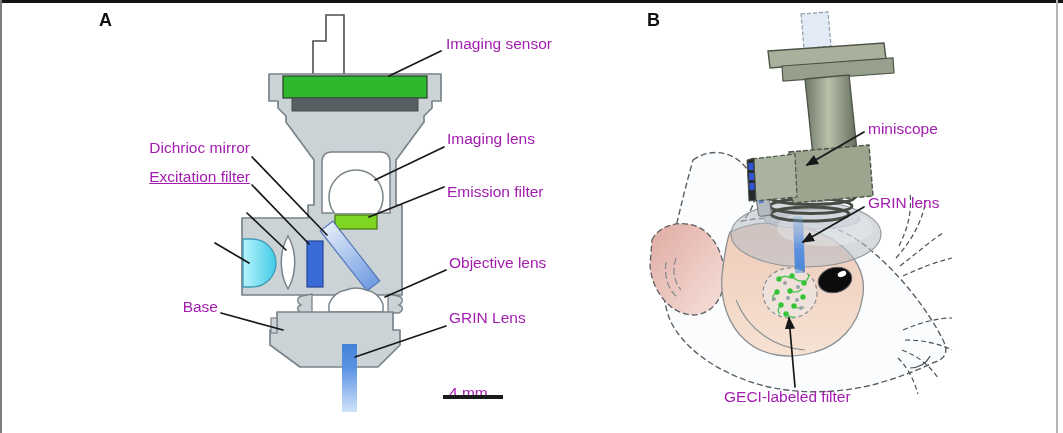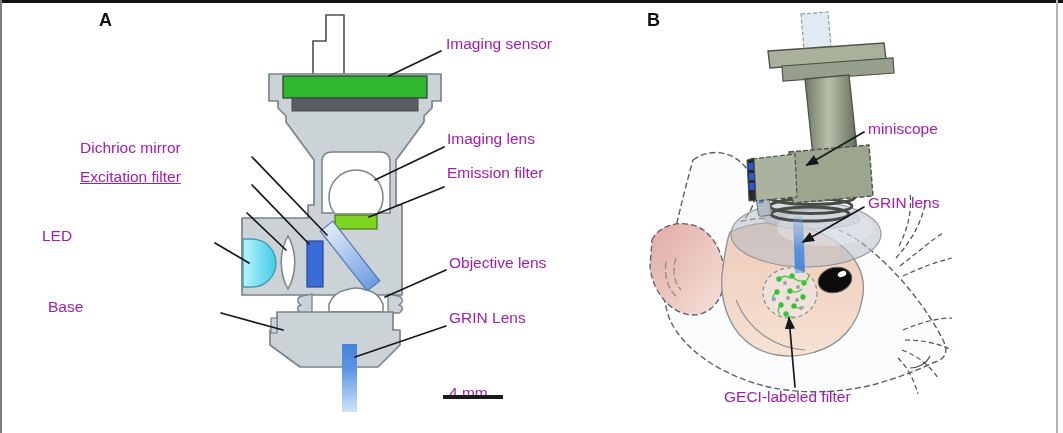--- a/index.html
+++ b/index.html
@@ -14,34 +14,34 @@
   #left-border{position:absolute;left:0;top:0;width:2px;height:433px;background:#7e7e7e;}
   #right-border{position:absolute;left:1056px;top:0;width:2px;height:433px;background:#b5b5b5;}
   svg{position:absolute;left:0;top:0;}
   .lbl{
     position:absolute;
     font-size:15.5px;
     line-height:18px;
     color:#a21caf;
     white-space:nowrap;
   }
-  .lbl.right-align{text-align:left;width:170px;}
+  .lbl.right-align{text-align:right;width:170px;}
   .panel-letter{
     position:absolute;
     font-size:18px;
     font-weight:bold;
     color:#101010;
   }
   #scalebar-line{
     position:absolute;left:443px;top:395px;width:60px;height:4px;background:#1a1a1a;
   }
   
   #lbl-imaging-sensor{left:446px;top:35px;}
   #lbl-imaging-lens{left:447px;top:130px;}
-  #lbl-emission-filter{left:447px;top:164px;}
+  #lbl-emission-filter{left:447px;top:183px;}
   #lbl-objective-lens{left:449px;top:254px;}
   #lbl-grin-lens-a{left:449px;top:309px;}
   #lbl-dichroic{left:80px;top:139px;}
   #lbl-excitation{left:80px;top:168px;text-decoration:underline;}
   #lbl-collimating{left:76px;top:197px;}
   #lbl-led{left:42px;top:227px;}
   #lbl-base{left:48px;top:298px;}
   #lbl-scalebar{left:449px;top:384px;}
   #letter-a{left:99px;top:10px;}
   #letter-b{left:647px;top:10px;}
@@ -226,21 +226,20 @@
   <div class="panel-letter" id="letter-a">A</div>
   <div class="panel-letter" id="letter-b">B</div>
 
   <div class="lbl" id="lbl-imaging-sensor">Imaging sensor</div>
   <div class="lbl" id="lbl-imaging-lens">Imaging lens</div>
   <div class="lbl" id="lbl-emission-filter">Emission filter</div>
   <div class="lbl" id="lbl-objective-lens">Objective lens</div>
   <div class="lbl" id="lbl-grin-lens-a">GRIN Lens</div>
   <div class="lbl right-align" id="lbl-dichroic">Dichrioc mirror</div>
   <div class="lbl right-align" id="lbl-excitation">Excitation filter</div>
-  <div class="lbl right-align" id="lbl-led">LED</div>
   <div class="lbl right-align" id="lbl-base">Base</div>
 
   <div class="lbl" id="lbl-scalebar">4 mm</div>
   <div id="scalebar-line"></div>
 
   <div class="lbl" id="lbl-miniscope">miniscope</div>
   <div class="lbl" id="lbl-grin-lens-b">GRIN lens</div>
   <div class="lbl" id="lbl-geci">GECI-labeled filter</div>
 
 </div>

